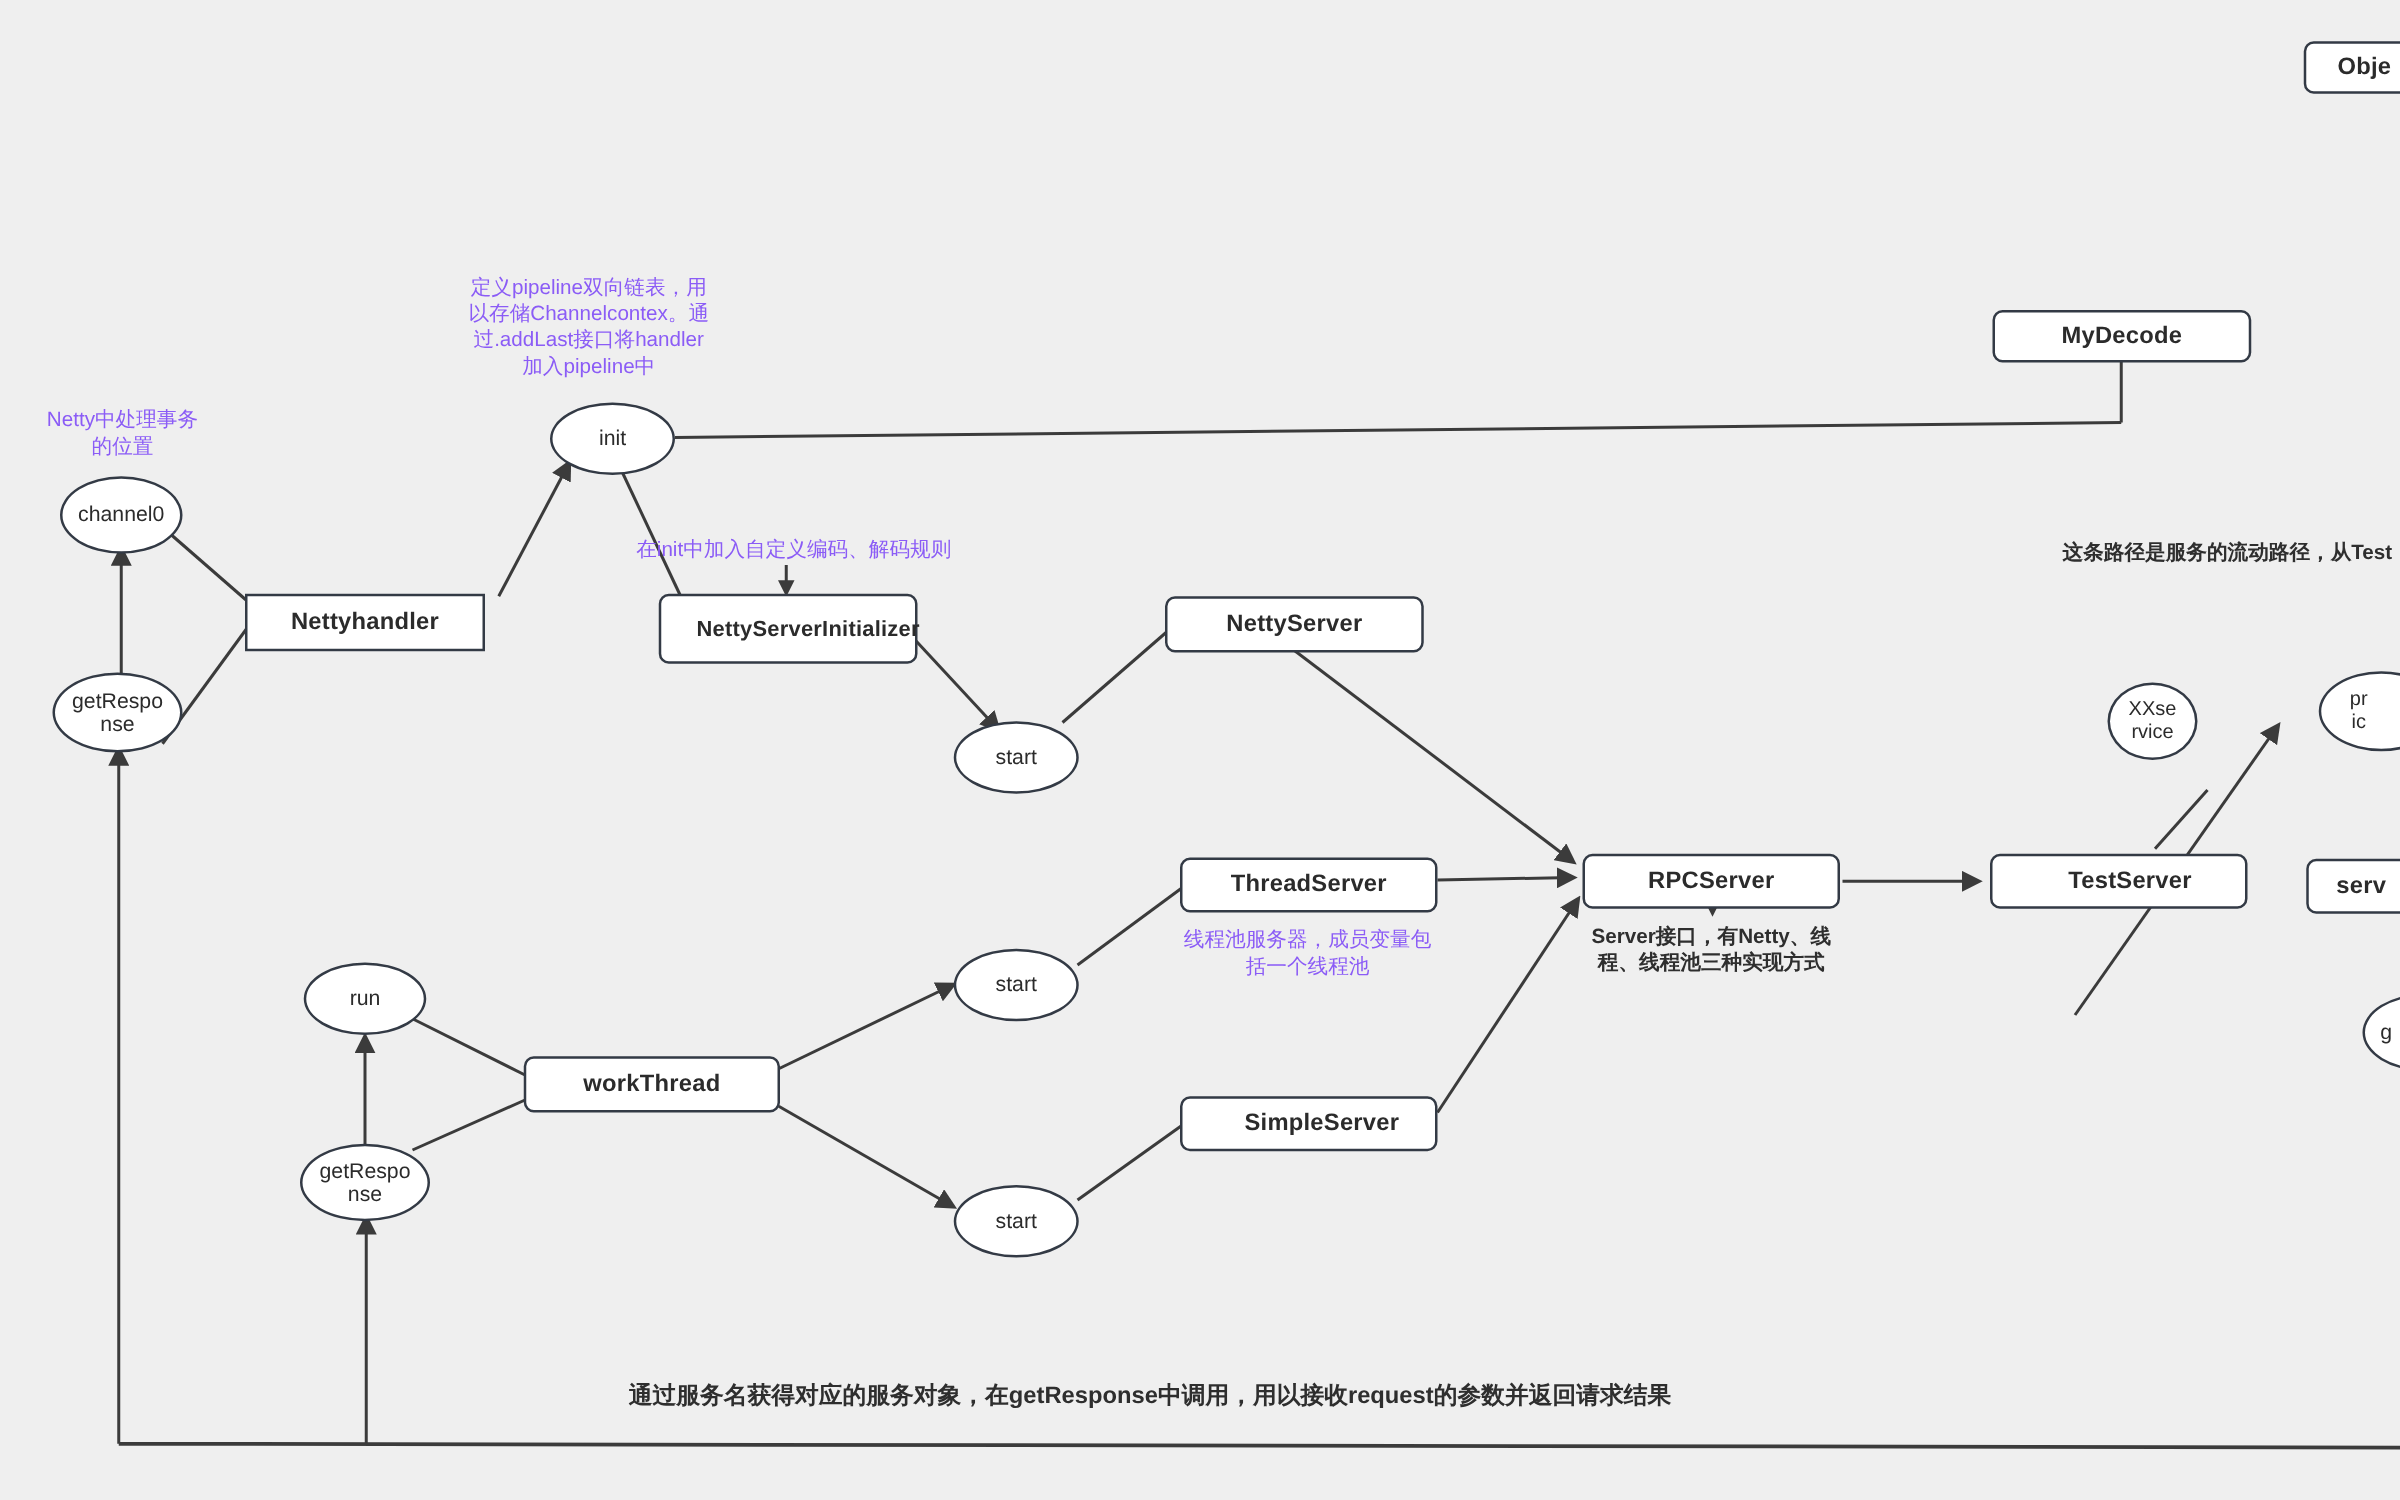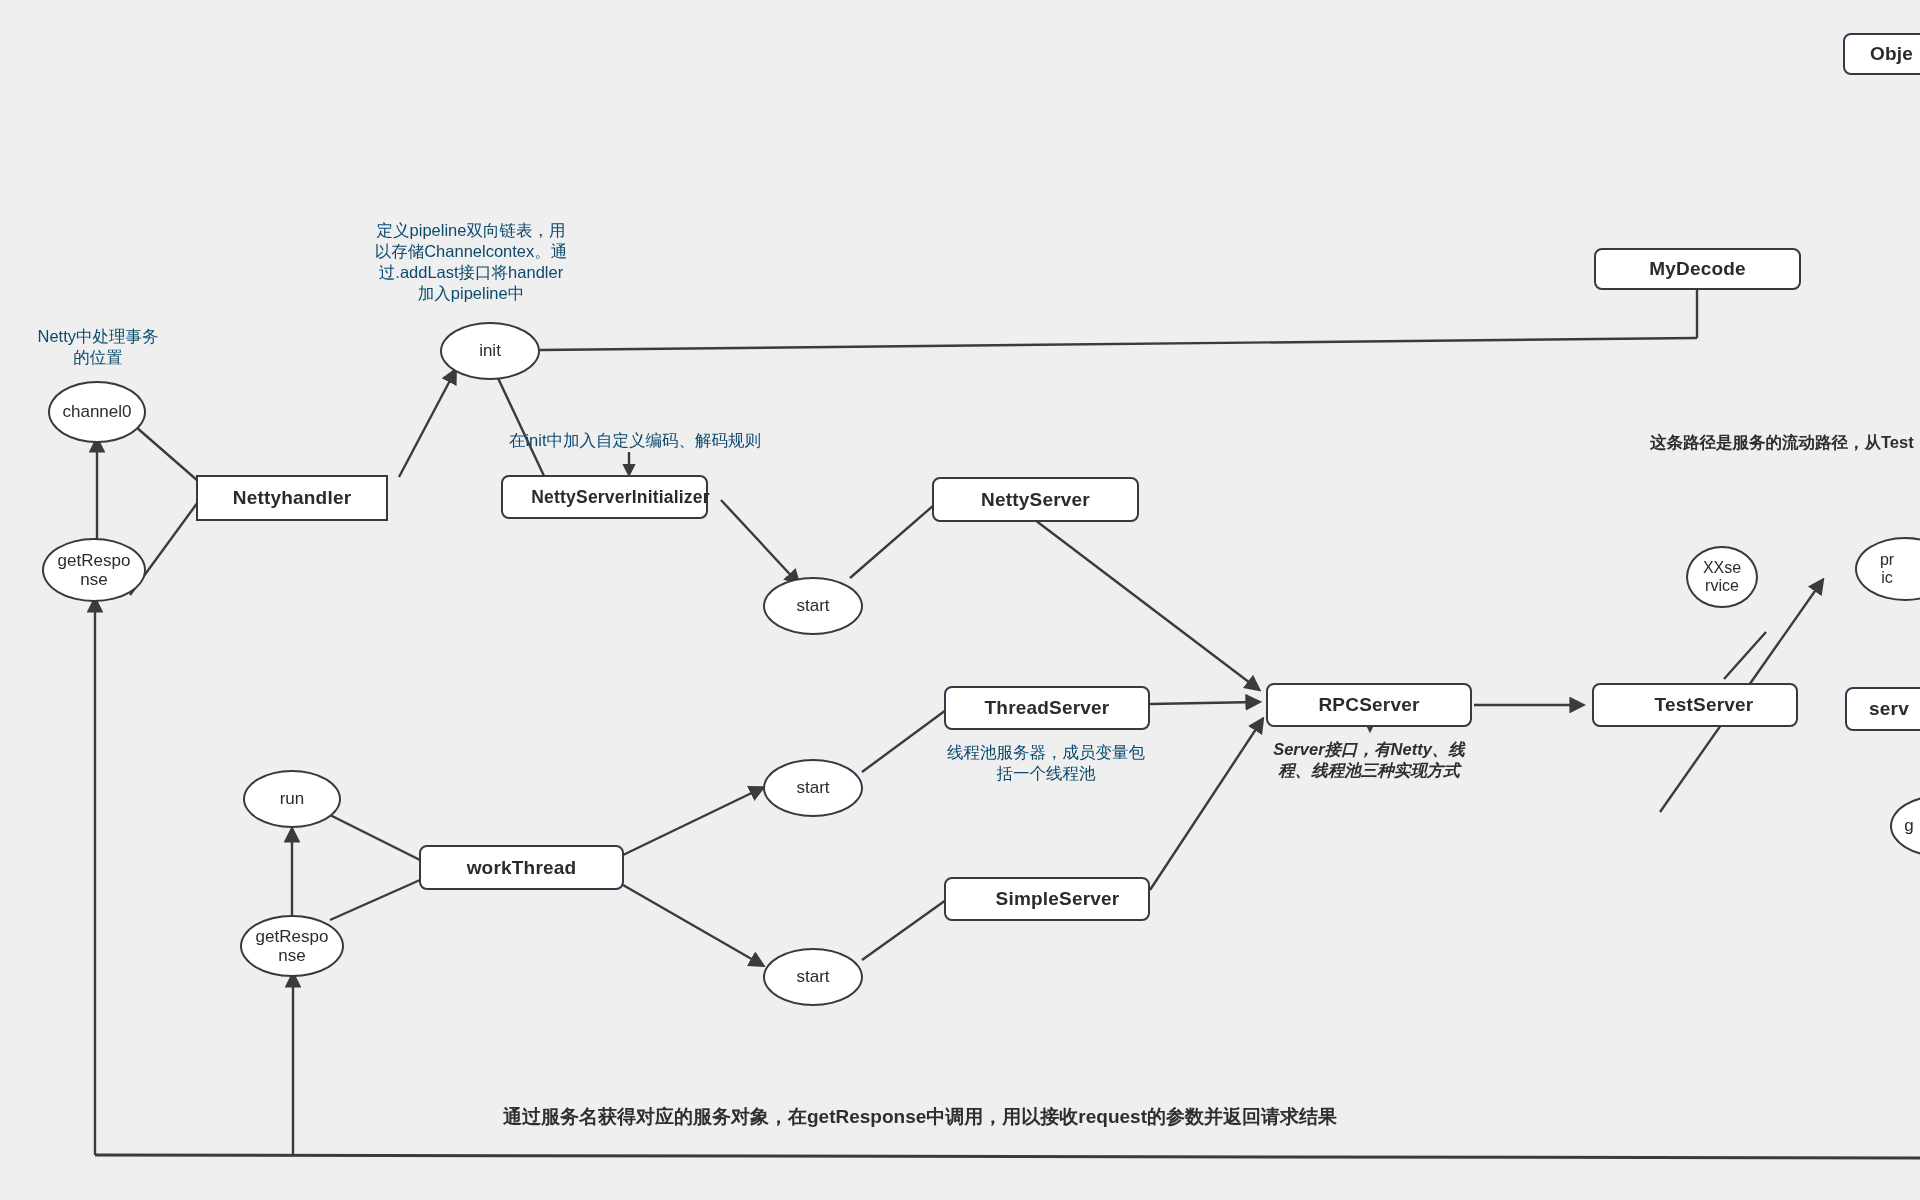--- a/index.html
+++ b/index.html
@@ -44,21 +44,21 @@
   }
   .node.ellipse {
     border-radius: 50%;
     font-size: 17px;
     font-weight: normal;
     line-height: 1.12;
   }
   .note {
     position: absolute;
     text-align: center;
-    color: #0c4a6e;
+    color: #8b5cf6;
     font-size: 16.5px;
     line-height: 1.28;
     white-space: pre-line;
   }
   .note.bold {
     font-weight: bold;
     color: #2e2e2e;
   }
   .note.big {
     font-size: 19px;
@@ -148,21 +148,21 @@
   </div>
 
   <div class="node box sharp" style="left:196px; top:475px; width:192px; height:46px;">
     <span>Nettyhandler</span>
   </div>
 
   <div class="node ellipse" style="left:440px; top:322px; width:100px; height:58px;">
     <span>init</span>
   </div>
 
-  <div class="node box" style="left:501px; top:475px; width:207px; height:44px;padding-left:32px;">
+  <div class="node box" style="left:527px; top:475px; width:207px; height:56px;padding-left:32px;">
     <span style="font-size:17.5px;">NettyServerInitializer</span>
   </div>
 
   <div class="node ellipse" style="left:763px; top:577px; width:100px; height:58px;">
     <span>start</span>
   </div>
 
   <div class="node box" style="left:932px; top:477px; width:207px; height:45px;">
     <span>NettyServer</span>
   </div>
@@ -237,21 +237,21 @@
 以存储Channelcontex。通
 过.addLast接口将handler
 加入pipeline中</div>
 
   <div class="note" style="left:500px; top:430px; width:270px;" style2="">在init中加入自定义编码、解码规则</div>
 
   <div class="note" style="left:920px; top:742px; width:252px;">线程池服务器，成员变量包
 括一个线程池</div>
 
 
-  <div class="note bold" style="left:1212px; top:739px; width:314px;font-style:italic;">Server接口，有Netty、线
+  <div class="note bold" style="left:1212px; top:739px; width:314px;">Server接口，有Netty、线
 程、线程池三种实现方式</div>
 
 
   <div class="note bold" style="left:1650px; top:432px; width:560px; text-align:left;">这条路径是服务的流动路径，从Test</div>
 
   <div class="note bold big" style="left:380px; top:1105px; width:1080px;">通过服务名获得对应的服务对象，在getResponse中调用，用以接收request的参数并返回请求结果</div>
 
 </div>
 
 </body></html>

